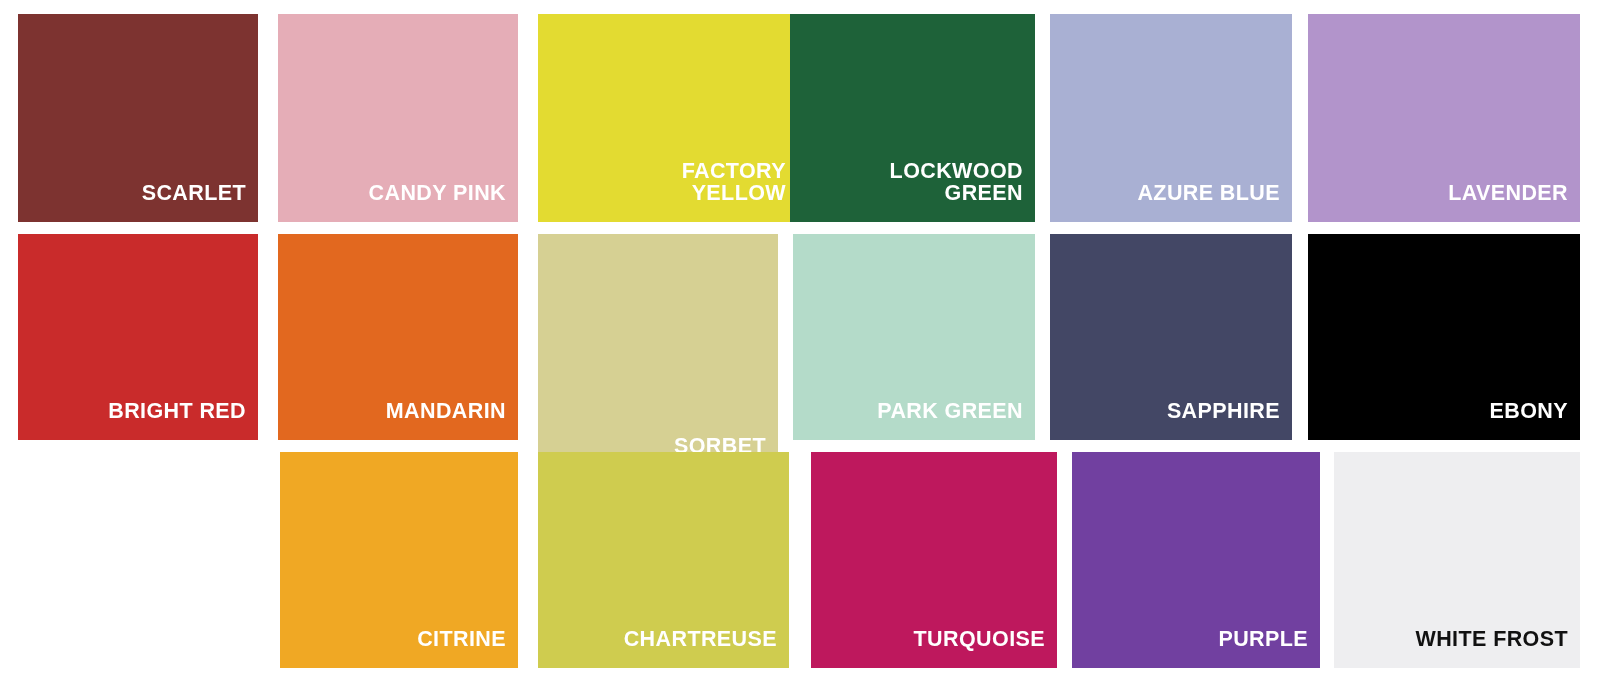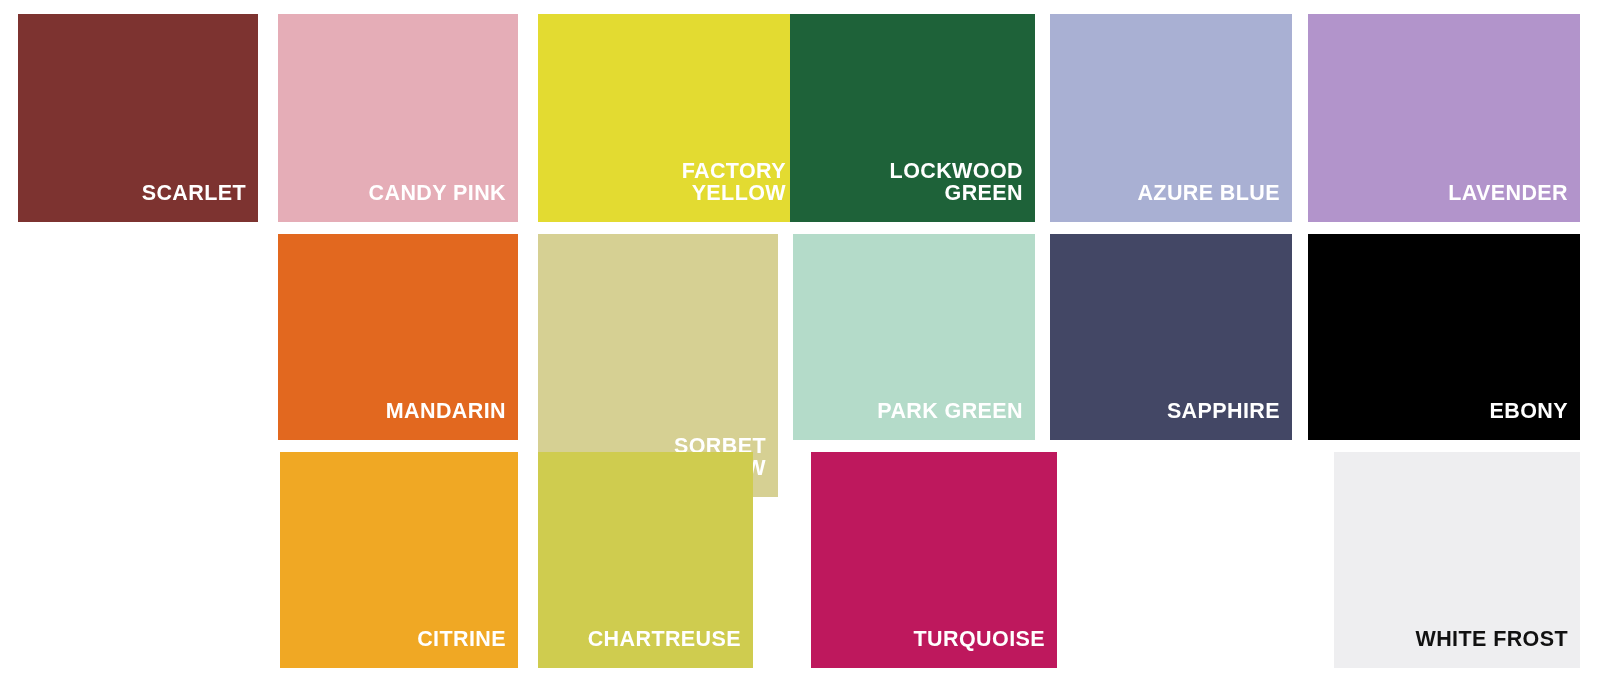--- a/index.html
+++ b/index.html
@@ -67,41 +67,47 @@
     <div class="swatch" style="left: 790px; top: 14px; width: 245px; height: 208px; background: rgb(30, 98, 57);">
       <span class="swatch-label" style="color: rgb(255, 255, 255);">LOCKWOOD
 GREEN</span>
     </div>
     <div class="swatch" style="left: 1050px; top: 14px; width: 242px; height: 208px; background: rgb(169, 176, 211);">
       <span class="swatch-label" style="color: rgb(255, 255, 255);">AZURE BLUE</span>
     </div>
     <div class="swatch" style="left: 1308px; top: 14px; width: 272px; height: 208px; background: rgb(178, 148, 203);">
       <span class="swatch-label" style="color: rgb(255, 255, 255);">LAVENDER</span>
     </div>
+    <div class="swatch" style="left: 18px; top: 234px; width: 240px; height: 206px; background: rgb(201, 43, 43);">
+      <span class="swatch-label" style="color: rgb(255, 255, 255);">BRIGHT RED</span>
+    </div>
     <div class="swatch" style="left: 278px; top: 234px; width: 240px; height: 206px; background: rgb(226, 104, 31);">
       <span class="swatch-label" style="color: rgb(255, 255, 255);">MANDARIN</span>
     </div>
     <div class="swatch" style="left: 538px; top: 234px; width: 240px; height: 263px; background: rgb(214, 208, 147);">
       <span class="swatch-label" style="color: rgb(255, 255, 255);">SORBET
 YELLOW</span>
     </div>
     <div class="swatch" style="left: 793px; top: 234px; width: 242px; height: 206px; background: rgb(180, 219, 201);">
       <span class="swatch-label" style="color: rgb(255, 255, 255);">PARK GREEN</span>
     </div>
     <div class="swatch" style="left: 1050px; top: 234px; width: 242px; height: 206px; background: rgb(67, 71, 101);">
       <span class="swatch-label" style="color: rgb(255, 255, 255);">SAPPHIRE</span>
     </div>
     <div class="swatch" style="left: 1308px; top: 234px; width: 272px; height: 206px; background: rgb(0, 0, 0); padding-left: 32px;">
       <span class="swatch-label" style="color: rgb(255, 255, 255);">EBONY</span>
     </div>
     <div class="swatch" style="left: 280px; top: 452px; width: 238px; height: 216px; background: rgb(240, 168, 36);">
       <span class="swatch-label" style="color: rgb(255, 255, 255);">CITRINE</span>
     </div>
-    <div class="swatch" style="left: 538px; top: 452px; width: 215px; height: 216px; background: rgb(207, 204, 79); padding-left: 15px;">
+    <div class="swatch" style="left: 538px; top: 452px; width: 251px; height: 216px; background: rgb(207, 204, 79); padding-left: 15px;">
       <span class="swatch-label" style="color: rgb(255, 255, 255);">CHARTREUSE</span>
     </div>
     <div class="swatch" style="left: 811px; top: 452px; width: 246px; height: 216px; background: #be185d;">
       <span class="swatch-label" style="color: rgb(255, 255, 255);">TURQUOISE</span>
+    </div>
+    <div class="swatch" style="left: 1072px; top: 452px; width: 248px; height: 216px; background: rgb(113, 64, 160);">
+      <span class="swatch-label" style="color: rgb(255, 255, 255);">PURPLE</span>
     </div>
     <div class="swatch dark-text" style="left: 1334px; top: 452px; width: 246px; height: 216px; background: rgb(238, 238, 240);">
       <span class="swatch-label" style="color: rgb(17, 17, 17);">WHITE FROST</span>
     </div>
   </div>
 
 </body></html>

